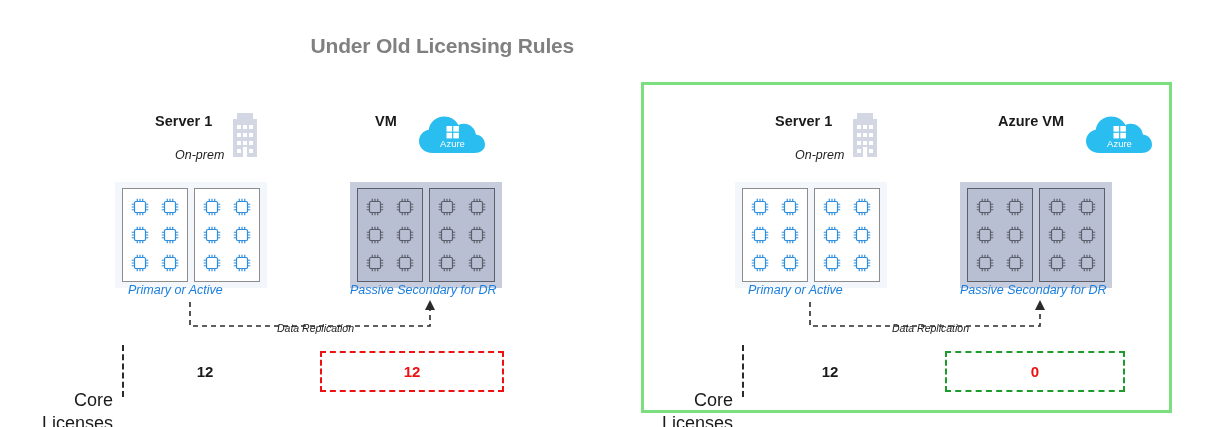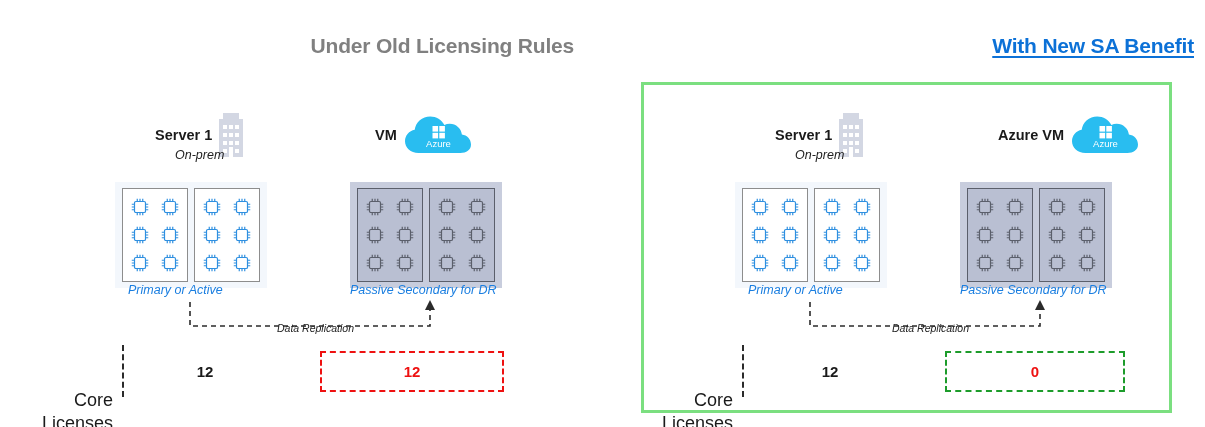--- a/index.html
+++ b/index.html
@@ -48,22 +48,21 @@
     width: 531px;
     height: 331px;
     border: 3px solid #7bdf80;
     box-sizing: border-box;
   }
 
   
   .node-head {
     position: absolute;
     display: flex;
-    align-items: center;
-    gap: 7px;
+    gap: 21px;
   }
   .node-name {
     font-size: 14.5px;
     font-weight: bold;
     color: #1a1a1a;
     white-space: nowrap;
   }
   .node-sub {
     position: absolute;
     font-size: 12.5px;
@@ -400,21 +399,20 @@
     <div>Core</div>
     <div>Licenses</div>
   </div>
   <div class="lic-divider" style="left:112px; top:345px;"></div>
   <div class="lic-value" style="left:165px; top:363px; width:60px;">12</div>
   <div class="lic-box red" style="left:310px; top:351px; width:184px; height:41px;">12</div>
 </div>
 
 <div class="panel" id="panel-right">
 
-  <div class="panel-title">With New SA Benefit</div>
 
   <div class="green-frame"></div>
 
   <div class="node-head" style="left:145px; top:113px;">
     <span class="node-name">Server 1</span>
     <span class="bld">
       <span class="roof"></span>
         <span class="body"></span>
       <span class="win" style="left:4px;  top:12px;"></span>
       <span class="win" style="left:10px; top:12px;"></span>

